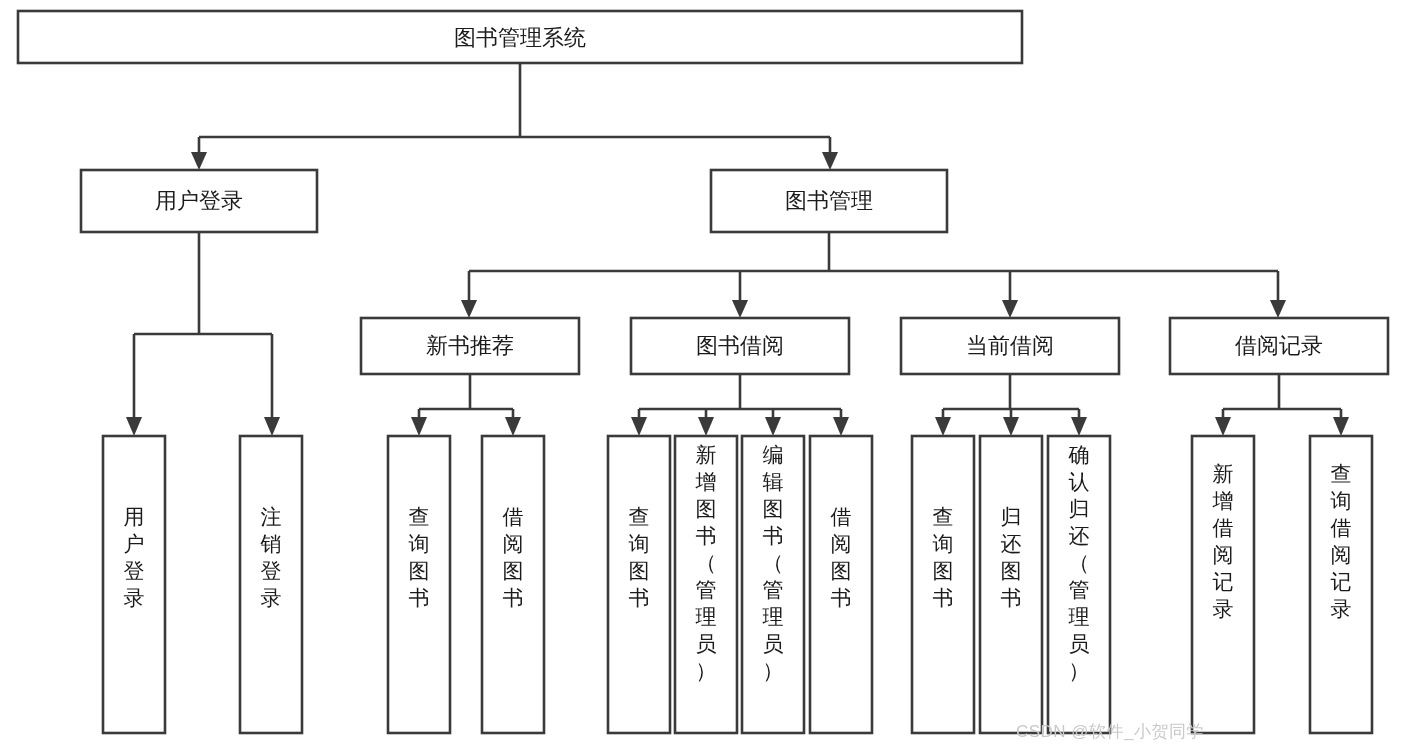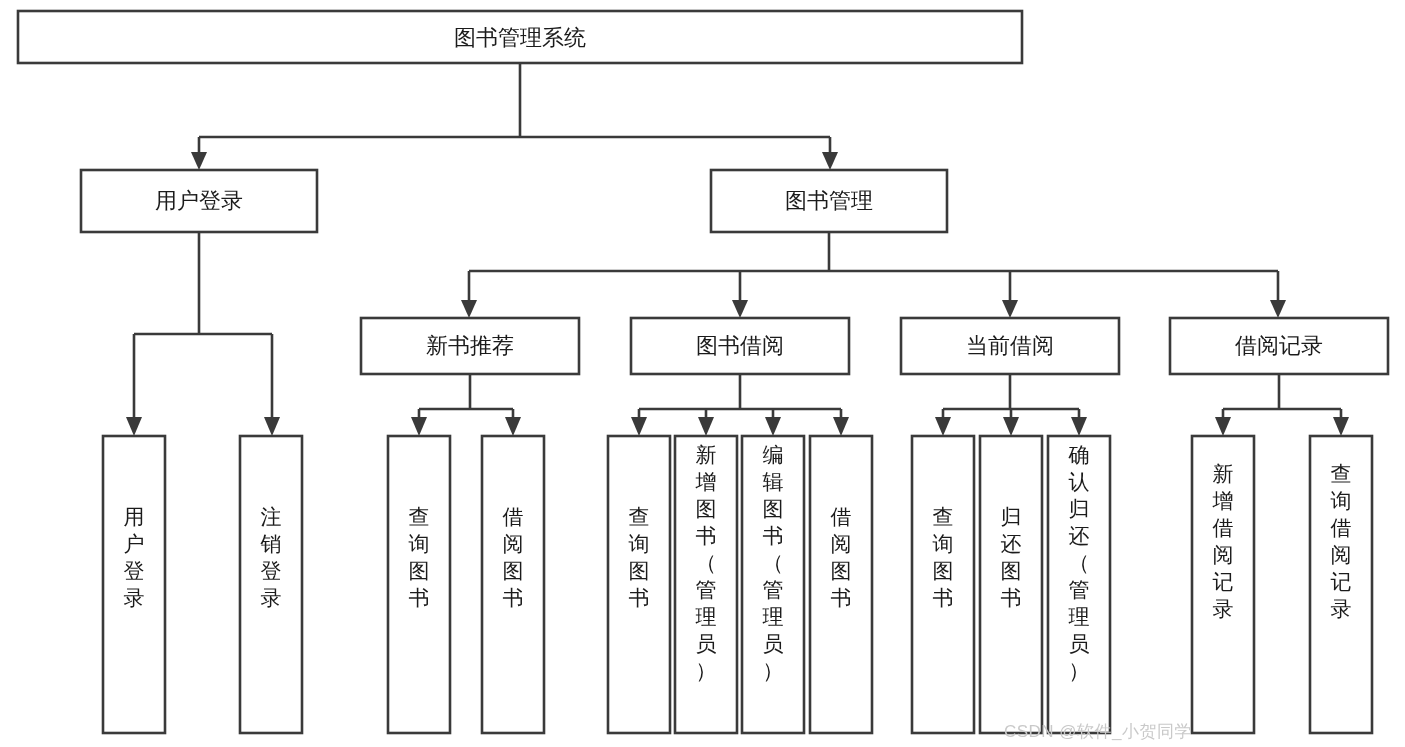--- a/index.html
+++ b/index.html
@@ -49,21 +49,21 @@
     dominant-baseline: middle;
   }
   .node-label-vertical {
     fill: #1b1b1b;
     font-family: "Liberation Sans", "DejaVu Sans", sans-serif;
     font-size: 21px;
     text-anchor: middle;
   }
   .watermark {
     position: absolute;
-    right: 24px;
+    right: 12px;
     bottom: 4px;
     color: #c9c9c9;
     font-size: 17px;
     font-family: "Liberation Sans", "DejaVu Sans", sans-serif;
     letter-spacing: 0.5px;
     white-space: nowrap;
     user-select: none;
   }
 </style>
 </head>

